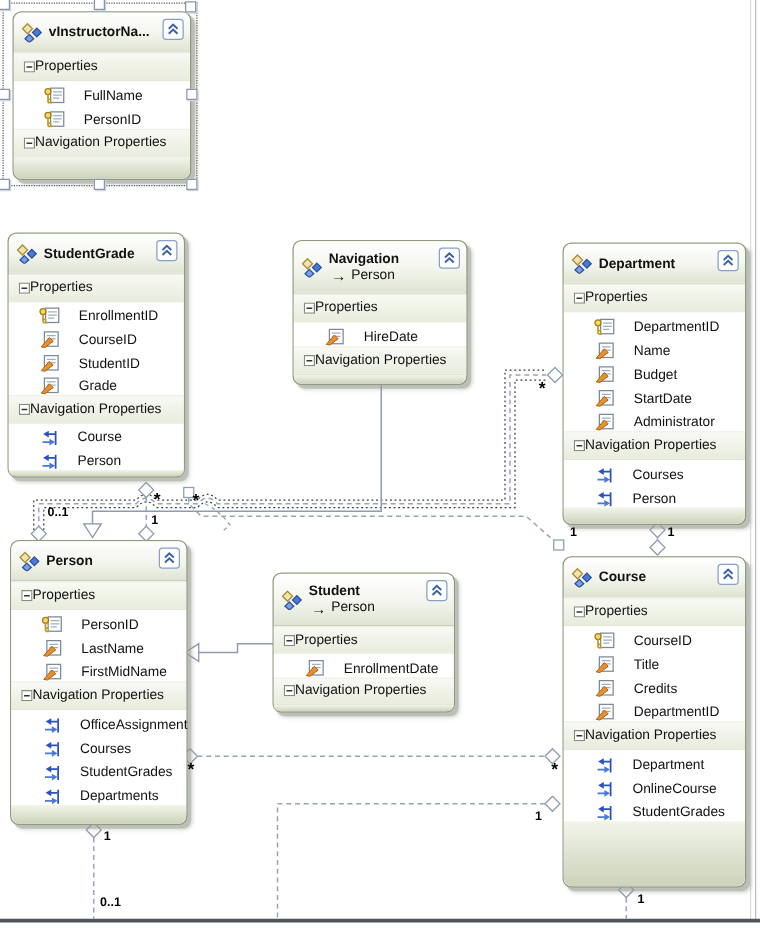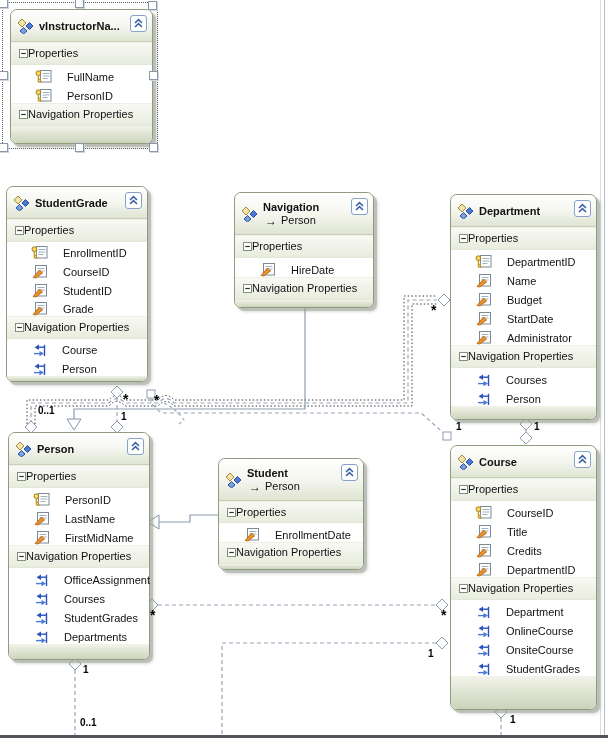--- a/index.html
+++ b/index.html
@@ -548,26 +548,20 @@
   <div class="e-row">
     <svg class="i-nav">
         <use href="#sym-nav"></use>
       </svg>
     <span>OnlineCourse</span>
   </div>
   <div class="e-row">
     <svg class="i-nav">
         <use href="#sym-nav"></use>
       </svg>
-    <span>OnsiteCourse</span>
-  </div>
-  <div class="e-row">
-    <svg class="i-nav">
-        <use href="#sym-nav"></use>
-      </svg>
     <span>StudentGrades</span>
   </div>
   <div class="e-footer"></div>
 </div>
 
 <span class="mult" style="left:38px;top:405px">0..1</span>
 <span class="mult" style="left:121px;top:411px">1</span>
 <span class="mult" style="left:123px;top:394px;font-size:14px">*</span>
 <span class="mult" style="left:154px;top:395px;font-size:14px">*</span>
 <span class="mult" style="left:431px;top:305px;font-size:14px">*</span>

